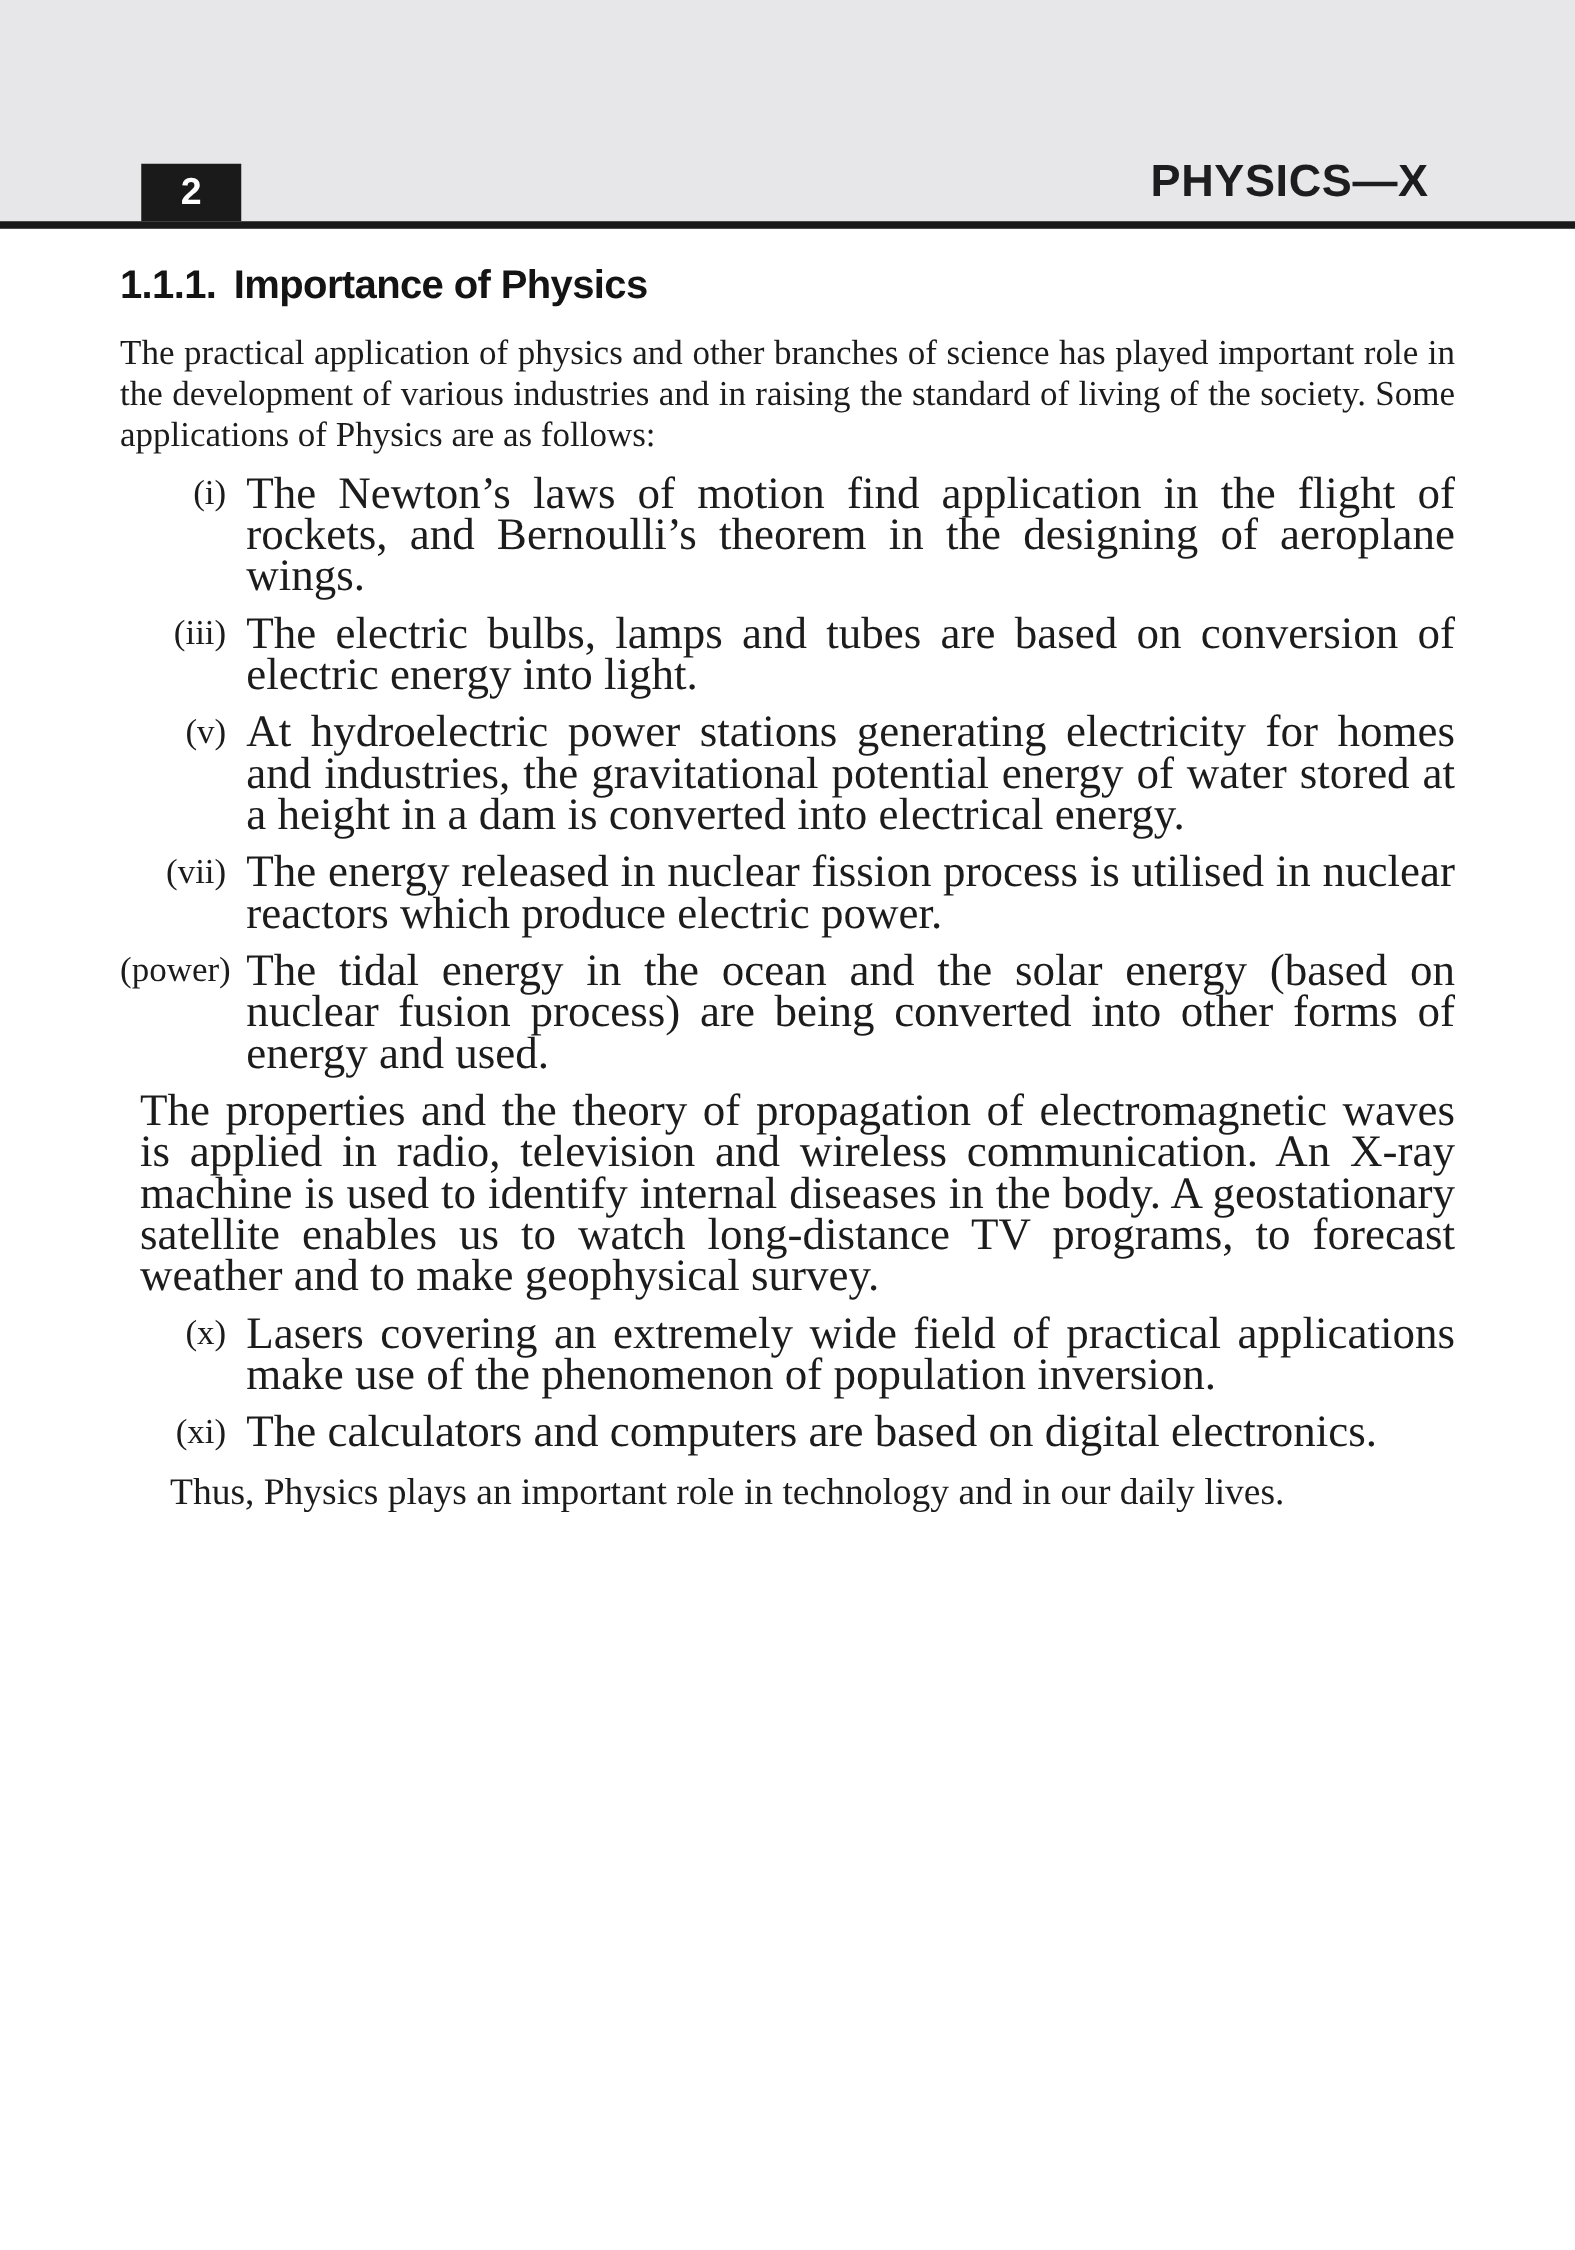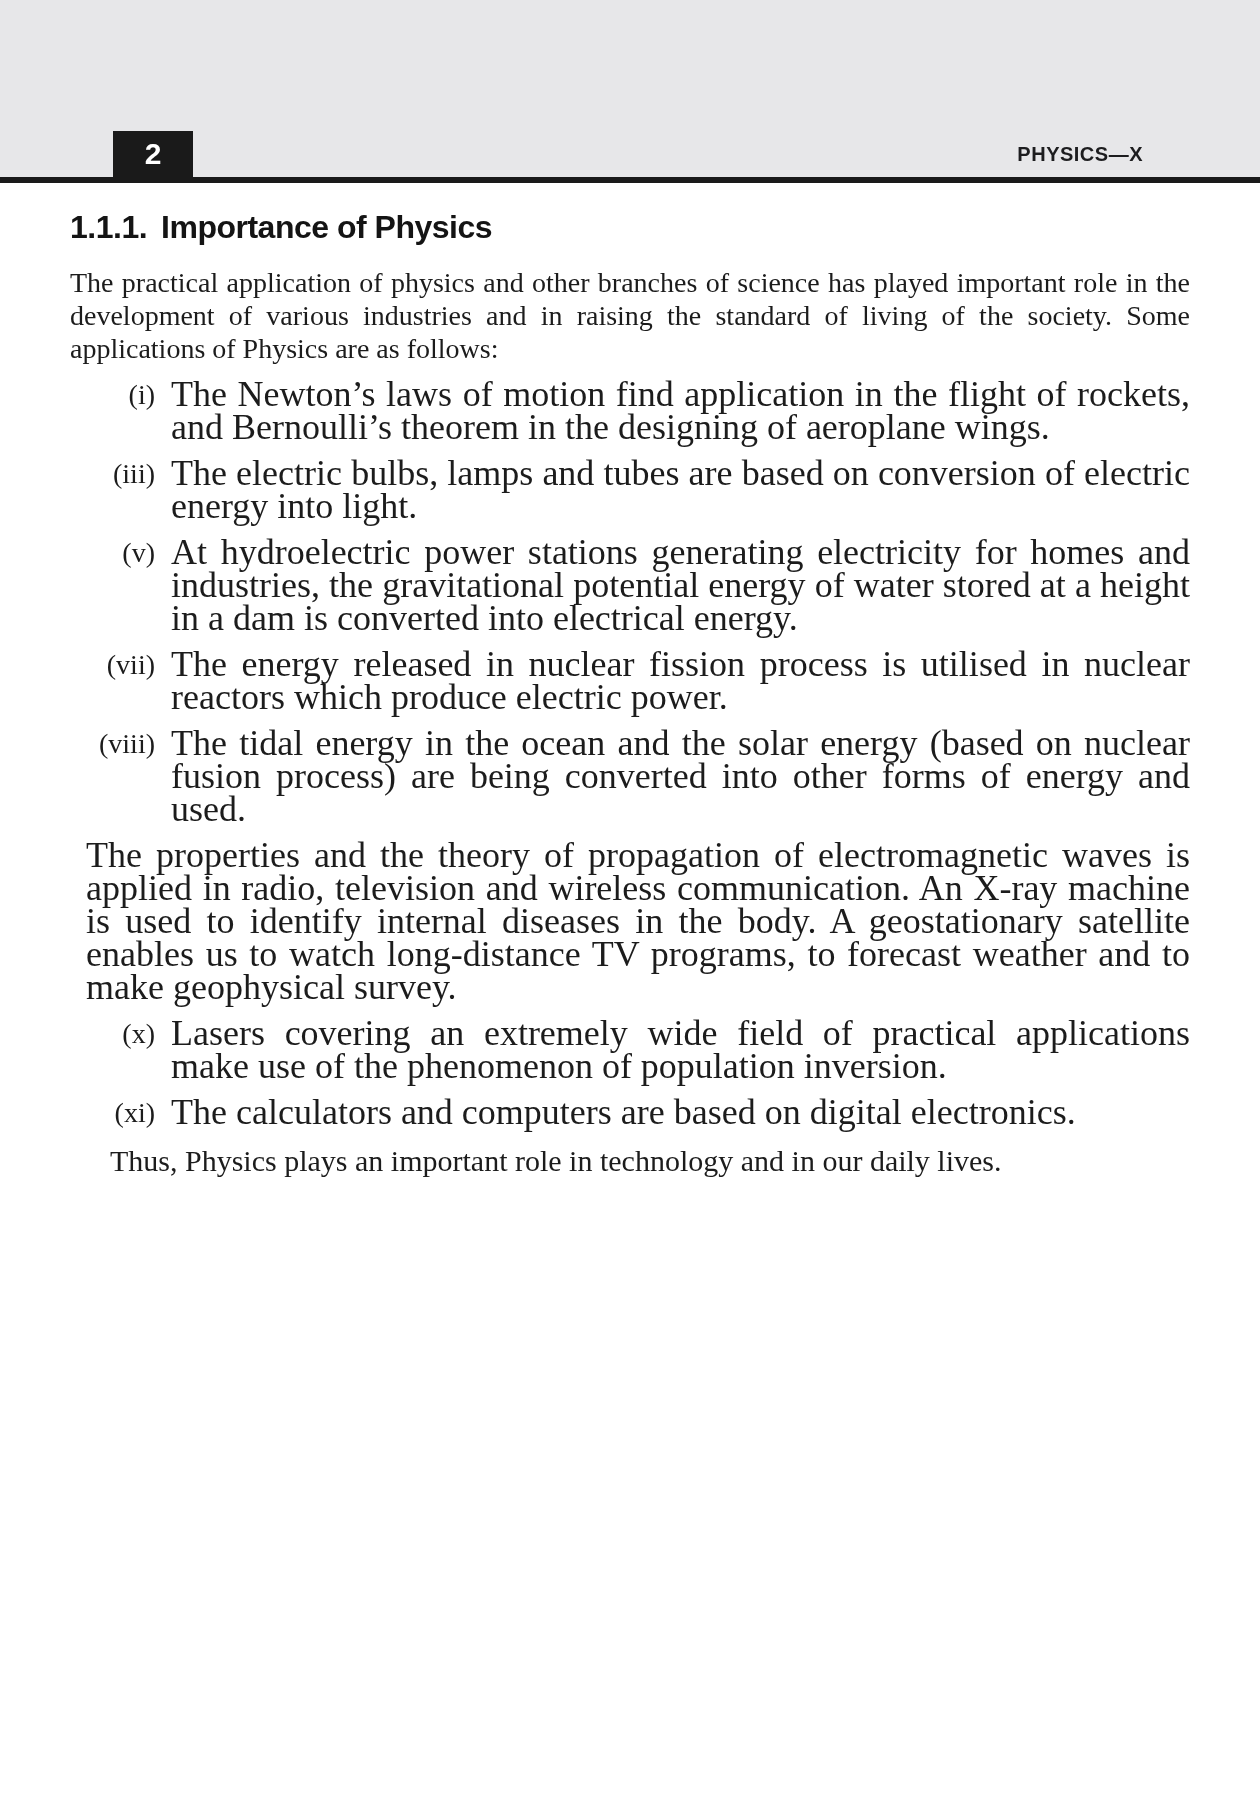--- a/index.html
+++ b/index.html
@@ -32,26 +32,26 @@
     display: flex;
     align-items: center;
     justify-content: center;
   }
   .header-title {
     position: absolute;
     right: 117px;
     bottom: 11px;
     font-family: "Liberation Sans", sans-serif;
     font-weight: bold;
-    font-size: 20px;
+    font-size: 36px;
     letter-spacing: 0.5px;
     color: #1d1d1f;
   }
   .content {
-    margin: 0 70px;
+    margin: 0 96px;
   }
   .section-heading {
     margin: 26px 0 20px 0;
     font-family: "Liberation Sans", sans-serif;
     font-weight: bold;
     font-size: 32px;
     letter-spacing: -0.5px;
     color: #141414;
   }
   .section-heading .section-number { margin-right: 14px; }
@@ -124,21 +124,21 @@
     <div class="item-text">At hydroelectric power stations generating electricity for homes and industries, the gravitational potential energy of water stored at a height in a dam is converted into electrical energy.</div>
   </div>
 
 
   <div class="list-item">
     <div class="item-label">(vii)</div>
     <div class="item-text">The energy released in nuclear fission process is utilised in nuclear reactors which produce electric power.</div>
   </div>
 
   <div class="list-item">
-    <div class="item-label">(viii)</div>
+    <div class="item-label">(power)</div>
     <div class="item-text">The tidal energy in the ocean and the solar energy (based on nuclear fusion process) are being converted into other forms of energy and used.</div>
   </div>
 
   <div class="list-item">
     <div class="item-text">The properties and the theory of propagation of electromagnetic waves is applied in radio, television and wireless communication. An X-ray machine is used to identify internal diseases in the body. A geostationary satellite enables us to watch long-distance TV programs, to forecast weather and to make geophysical survey.</div>
   </div>
 
   <div class="list-item">
     <div class="item-label">(x)</div>
     <div class="item-text">Lasers covering an extremely wide field of practical applications make use of the phenomenon of population inversion.</div>

